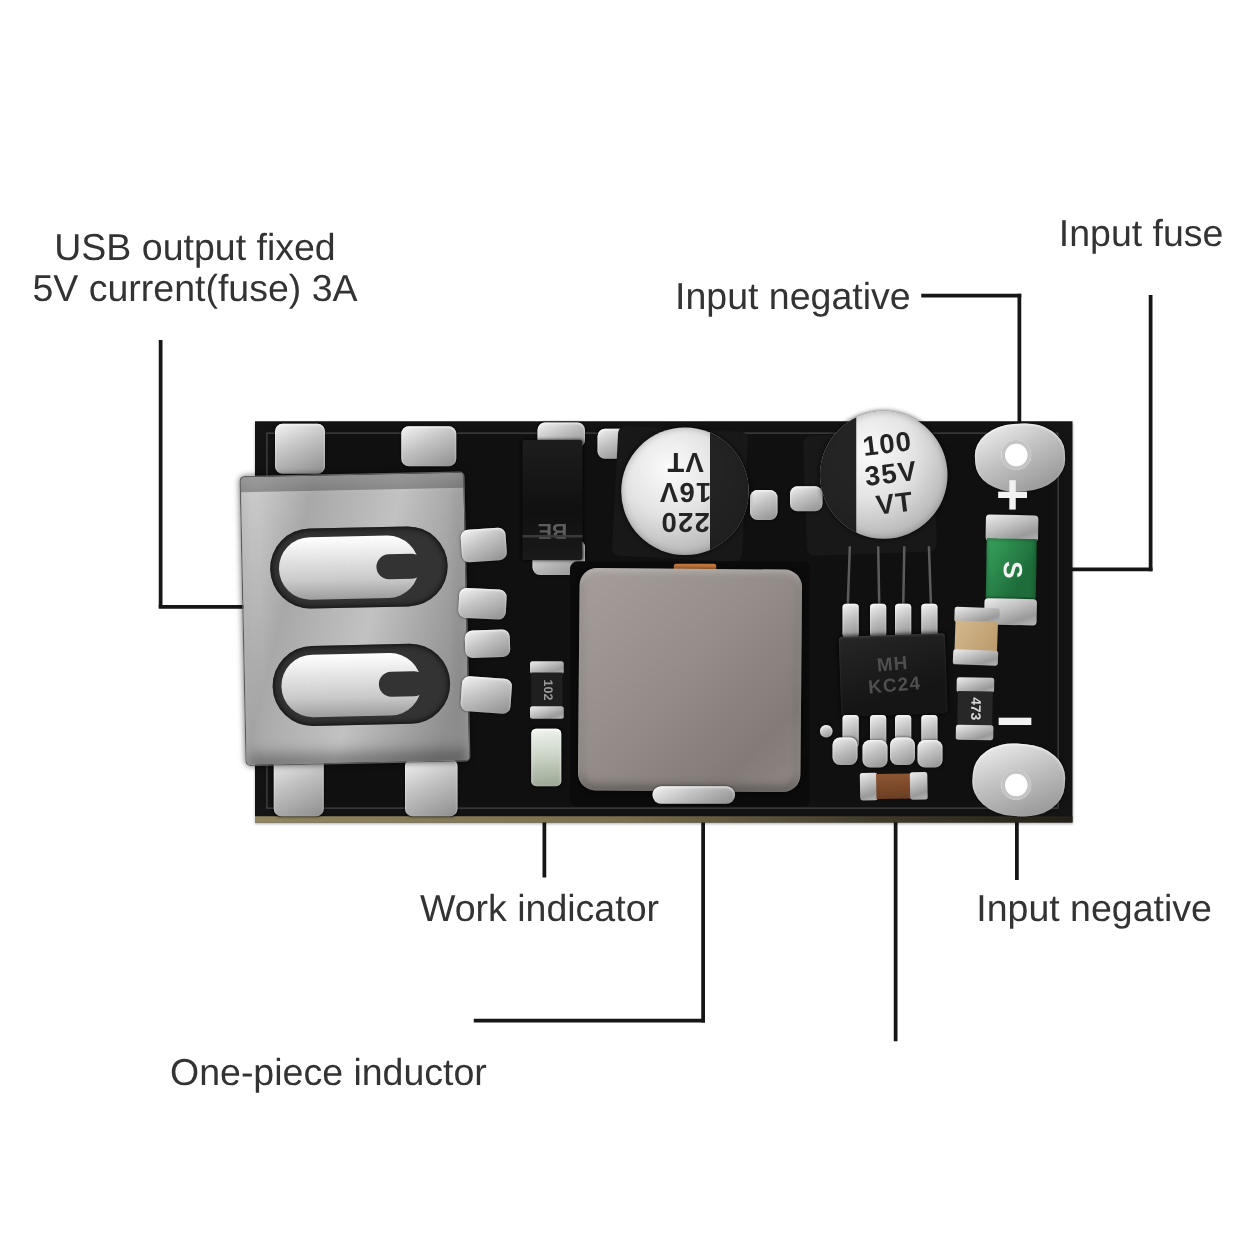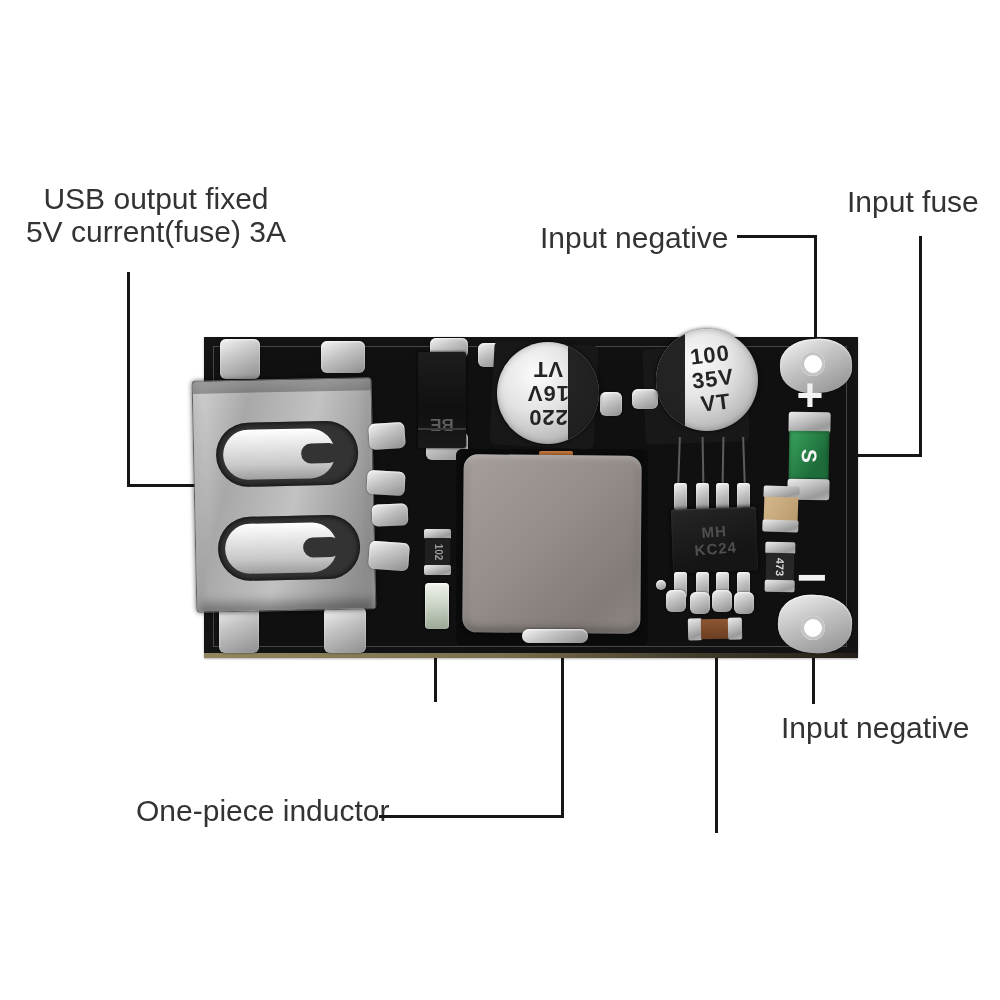--- a/index.html
+++ b/index.html
@@ -29,23 +29,24 @@
 </head>
 <body>
 
 <div id="stage">
 
   <div class="lbl" style="left:20px;top:182px;width:272px;text-align:center;">
     <div>USB output fixed</div>
     <div>5V current(fuse) 3A</div>
   </div>
   <div class="lbl" style="left:540px;top:221px;">Input negative</div>
-  <div class="lbl" style="left:847px;top:185px;">Input fuse</div>
+  <div class="lbl" style="left:847px;top:171px;">Input fuse</div>
+  <div class="lbl" style="left:336px;top:711px;">Work indicator</div>
   <div class="lbl" style="left:781px;top:711px;">Input negative</div>
-  <div class="lbl" style="left:136px;top:794px;">One-piece inductor</div>
+  <div class="lbl" style="left:136px;top:842px;">One-piece inductor</div>
 
   <div class="line" style="left:127px;top:272px;width:3px;height:214px;"></div>
   <div class="line" style="left:127px;top:484px;width:101px;height:3px;"></div>
   <div class="line" style="left:737px;top:235px;width:80px;height:3px;"></div>
   <div class="line" style="left:814px;top:235px;width:3px;height:124px;"></div>
   <div class="line" style="left:919px;top:236px;width:3px;height:221px;"></div>
   <div class="line" style="left:828px;top:454px;width:94px;height:3px;"></div>
   <div class="line" style="left:434px;top:602px;width:3px;height:100px;"></div>
   <div class="line" style="left:812px;top:627px;width:3px;height:77px;"></div>
   <div class="line" style="left:561px;top:606px;width:3px;height:212px;"></div>

